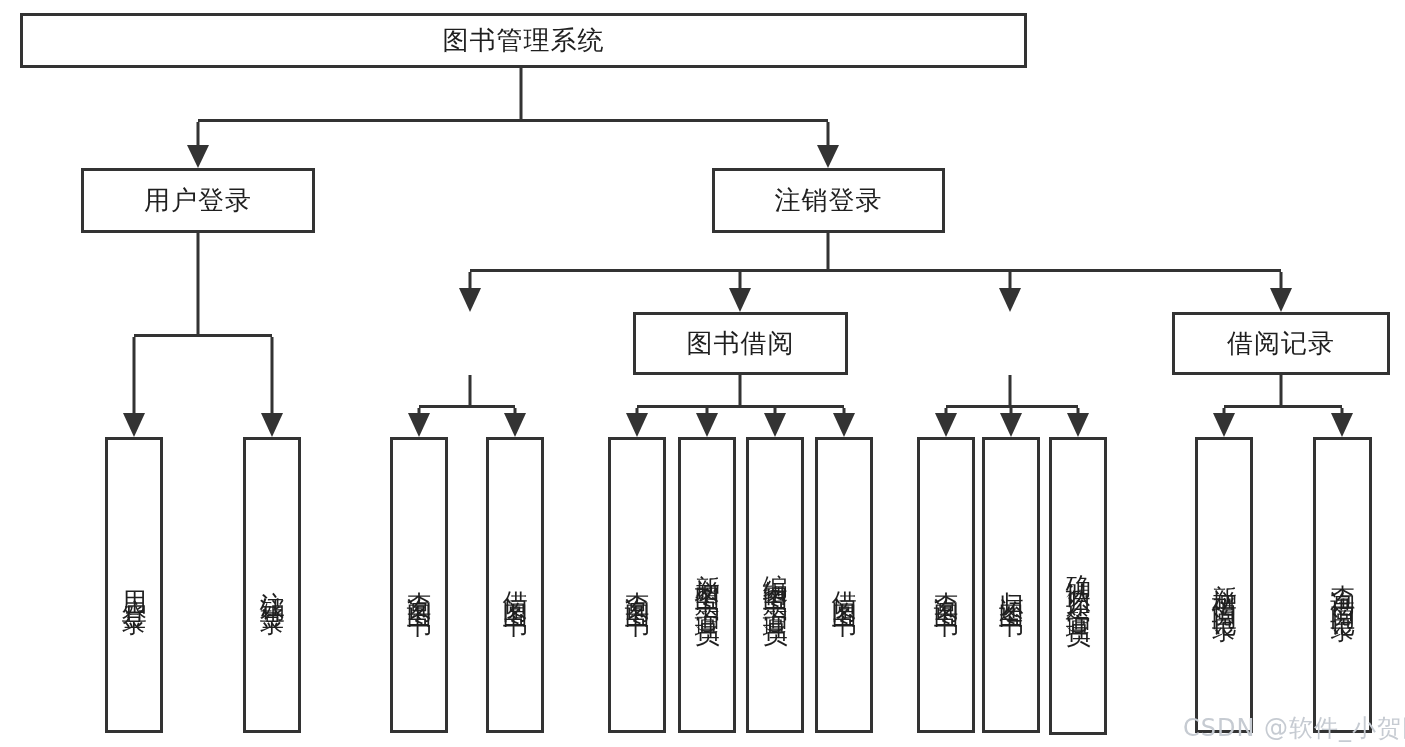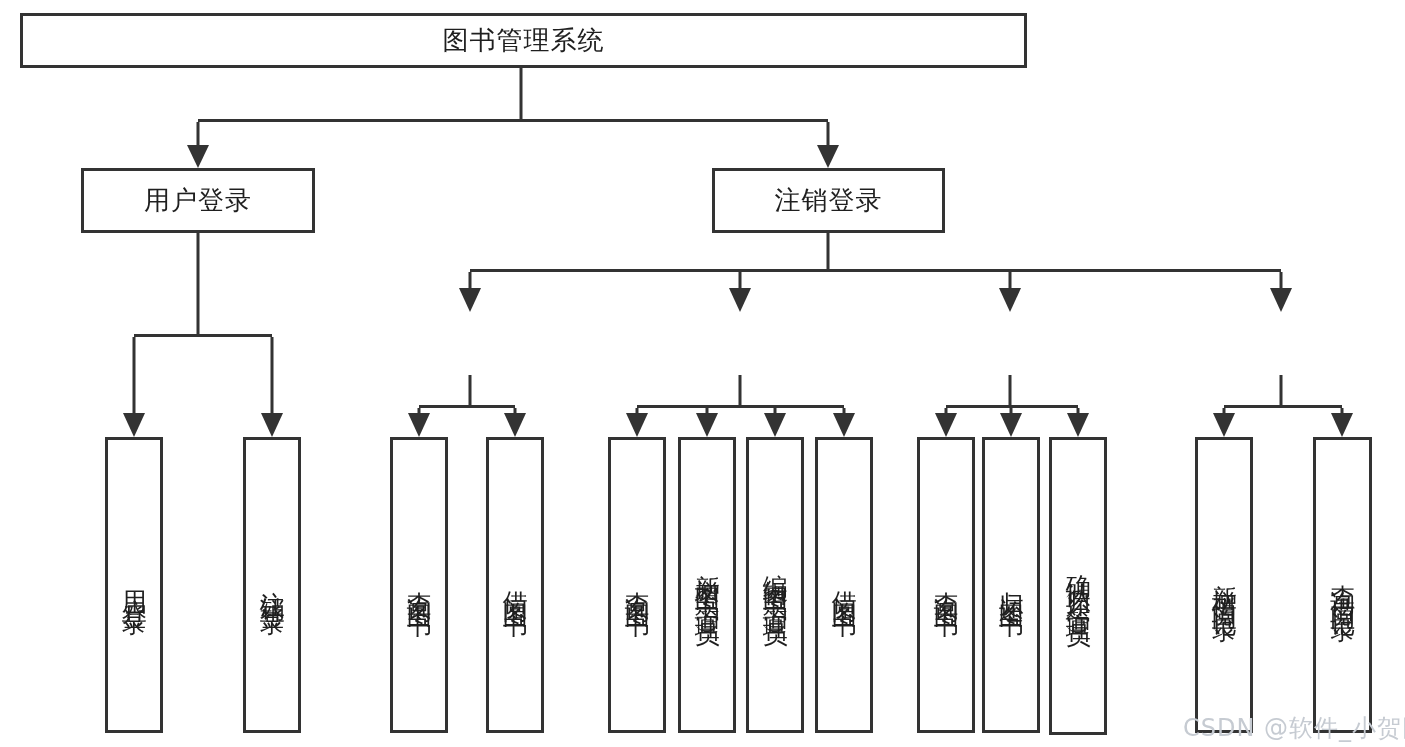--- a/index.html
+++ b/index.html
@@ -118,20 +118,26 @@
     <span>图书管理系统</span>
   </div>
 
   <div class="node h-node" style="left:81px;top:168px;width:234px;height:65px">
     <span>用户登录</span>
   </div>
   <div class="node h-node" style="left:712px;top:168px;width:233px;height:65px">
     <span>注销登录</span>
   </div>
 
+  <div class="node h-node" style="left:633px;top:312px;width:215px;height:63px">
+    <span>图书借阅</span>
+  </div>
+  <div class="node h-node" style="left:1172px;top:312px;width:218px;height:63px">
+    <span>借阅记录</span>
+  </div>
 
   <div class="node v-node" style="left:105px;top:437px;width:58px;height:296px">
     <span>用户登录</span>
   </div>
   <div class="node v-node" style="left:243px;top:437px;width:58px;height:296px">
     <span>注销登录</span>
   </div>
 
   <div class="node v-node" style="left:390px;top:437px;width:58px;height:296px">
     <span>查询图书</span>

